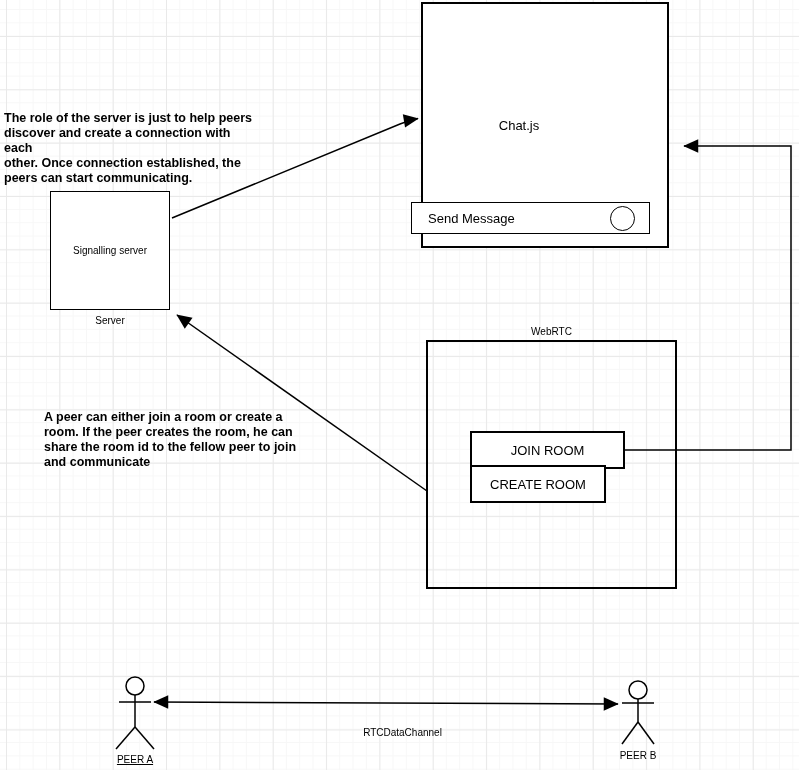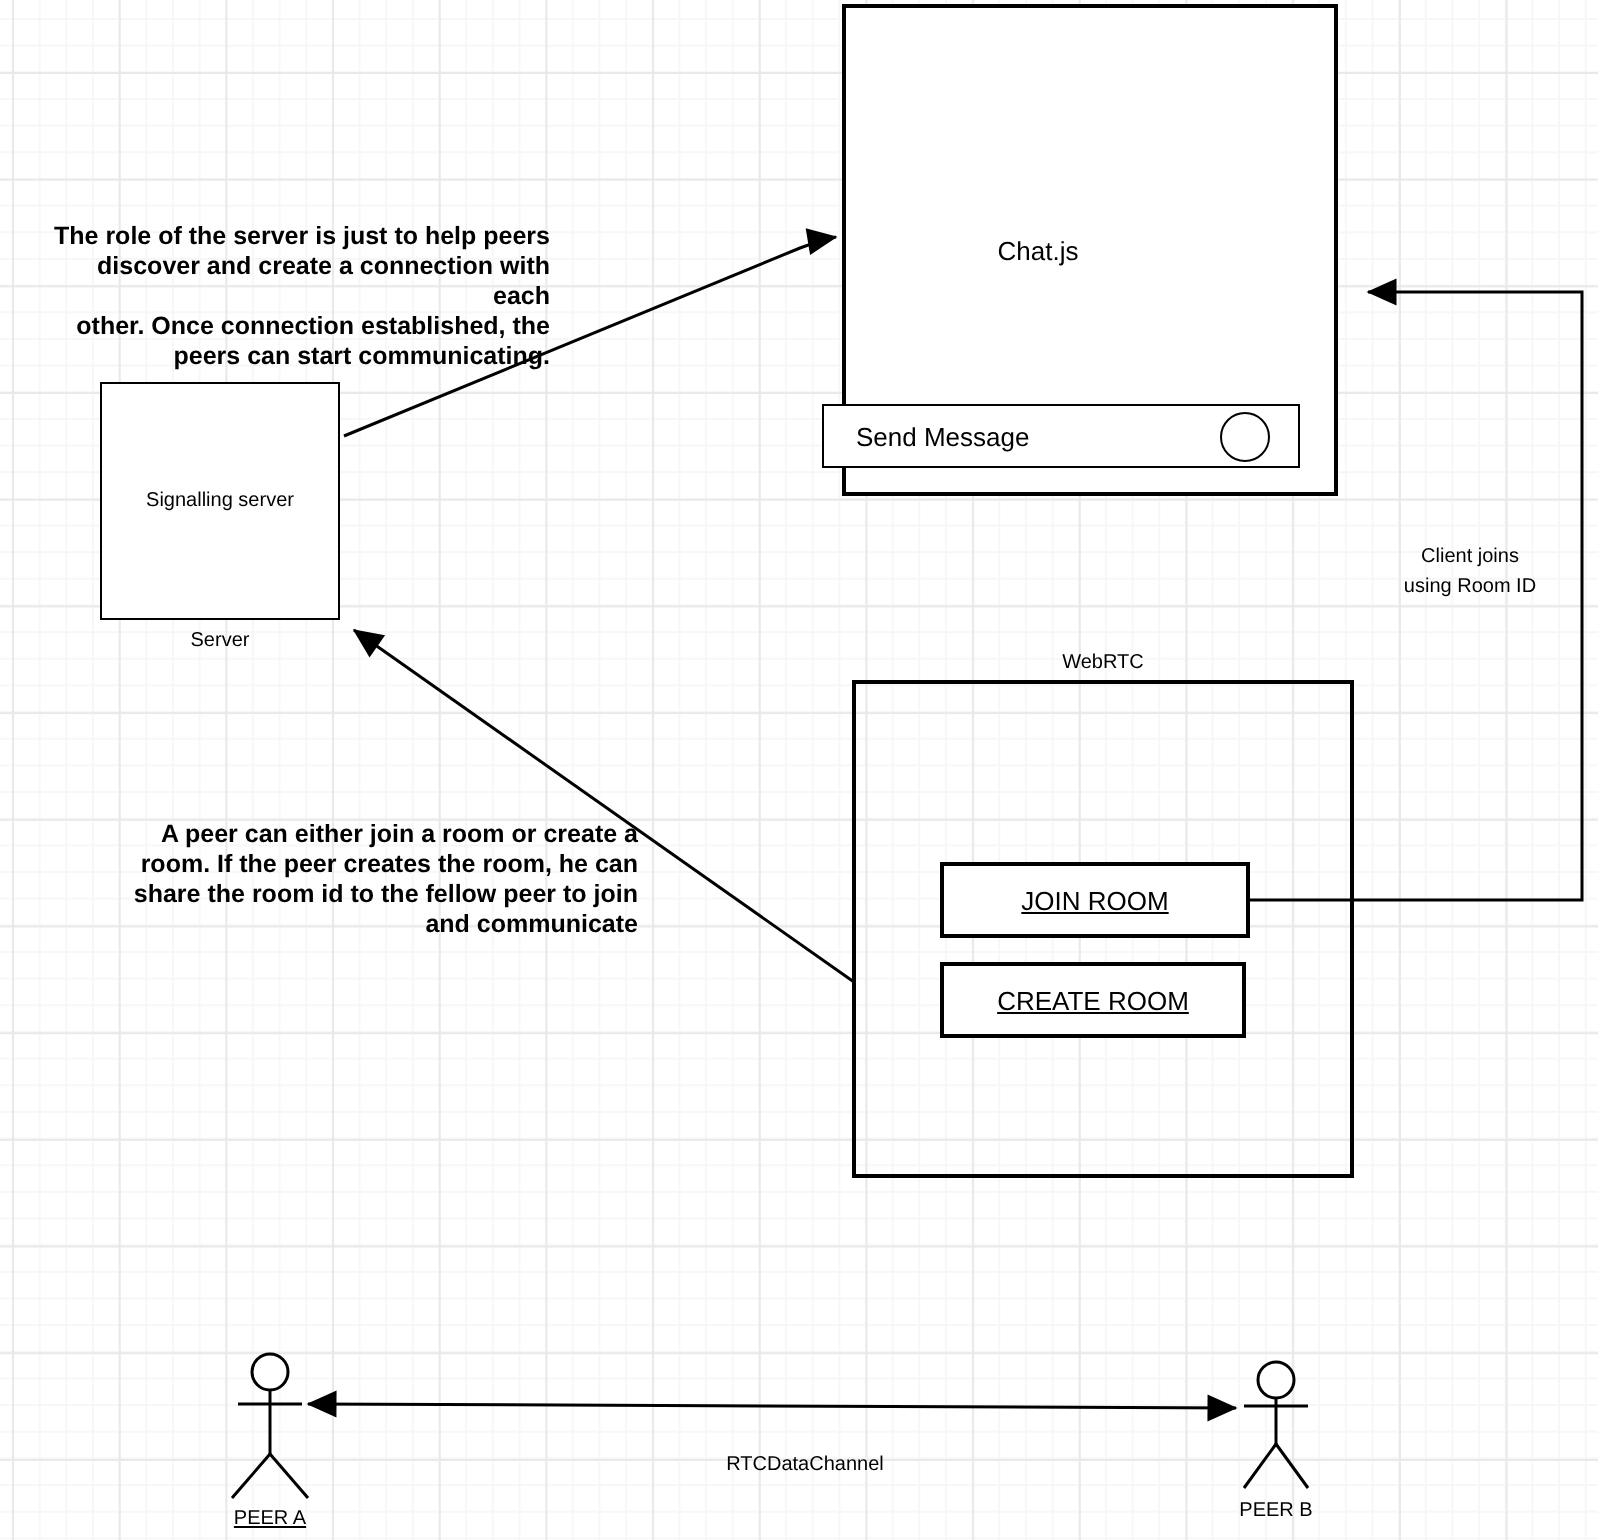--- a/index.html
+++ b/index.html
@@ -7,36 +7,36 @@
        font-family:"Liberation Sans", sans-serif;color:#000;}
   #canvas{position:relative;width:799px;height:770px;background-color:#ffffff;
     background-image:
       linear-gradient(to right, #e9e9e9 1px, transparent 1px),
       linear-gradient(to bottom, #e9e9e9 1px, transparent 1px),
       linear-gradient(to right, #f7f7f7 1px, transparent 1px),
       linear-gradient(to bottom, #f7f7f7 1px, transparent 1px);
     background-size:53.35px 53.35px,53.35px 53.35px,13.34px 13.34px,13.34px 13.34px;
     background-position:6px 36px,6px 36px,6px 9px,6px 9px;}
   .abs{position:absolute;}
-  .note{font-weight:bold;font-size:12.5px;line-height:15px;text-align:right;margin-left:17px;}
+  .note{font-weight:bold;font-size:12.5px;line-height:15px;text-align:left;}
   .lbl{font-size:10px;line-height:15px;text-align:center;}
   .shape{position:absolute;background:#fff;box-sizing:border-box;border:1px solid #000;}
   #chat-box{left:421px;top:2px;width:248px;height:246px;border-width:2px;}
   #chat-title{left:421px;top:118px;width:196px;font-size:13px;text-align:center;}
   #send-box{left:411px;top:202px;width:239px;height:32px;display:flex;align-items:center;padding-left:16px;}
   #send-label{font-size:13px;}
   #send-circle{position:absolute;right:14px;top:3px;width:25px;height:25px;border:1px solid #000;
                border-radius:50%;background:#fff;box-sizing:border-box;}
   #server-box{left:50px;top:191px;width:120px;height:119px;display:flex;align-items:center;justify-content:center;}
   #server-caption{left:50px;top:313px;width:120px;}
   #webrtc-label{left:426px;top:324px;width:251px;}
   #webrtc-box{left:426px;top:340px;width:251px;height:249px;border-width:2px;background:transparent;}
-  .room-btn{display:flex;align-items:center;justify-content:center;border-width:2px;font-size:13px;text-decoration:underline;}
+  .room-btn{display:flex;align-items:center;justify-content:center;border-width:2px;font-size:13px;}
   #join-btn{left:470px;top:431px;width:155px;height:38px;}
-  #create-btn{left:470px;top:481px;width:153px;height:38px;}
+  #create-btn{left:470px;top:465px;width:136px;height:38px;}
   #note-server{left:4px;top:111px;width:254px;}
   #note-peer{left:44px;top:410px;width:258px;}
   #client-joins{left:680px;top:271px;width:110px;}
   #rtc-label{left:340px;top:725px;width:125px;}
   #peer-a-label{left:100px;top:752px;width:70px;text-decoration:underline;}
   #peer-b-label{left:603px;top:748px;width:70px;}
   #overlay{position:absolute;left:0;top:0;pointer-events:none;}
 </style>
 </head>
 <body>
@@ -101,19 +101,18 @@
 
   <div class="abs lbl" id="webrtc-label">WebRTC</div>
   <div class="shape" id="webrtc-box"></div>
   <div class="shape room-btn" id="join-btn">
     <span>JOIN ROOM</span>
   </div>
   <div class="shape room-btn" id="create-btn">
     <span>CREATE ROOM</span>
   </div>
 
-  <div class="abs lbl" id="client-joins">Client joins<br>using Room ID</div>
   <div class="abs lbl" id="rtc-label">RTCDataChannel</div>
 
   <div class="abs lbl" id="peer-a-label">PEER A</div>
   <div class="abs lbl" id="peer-b-label">PEER B</div>
 
 </div>
 
 </body></html>

